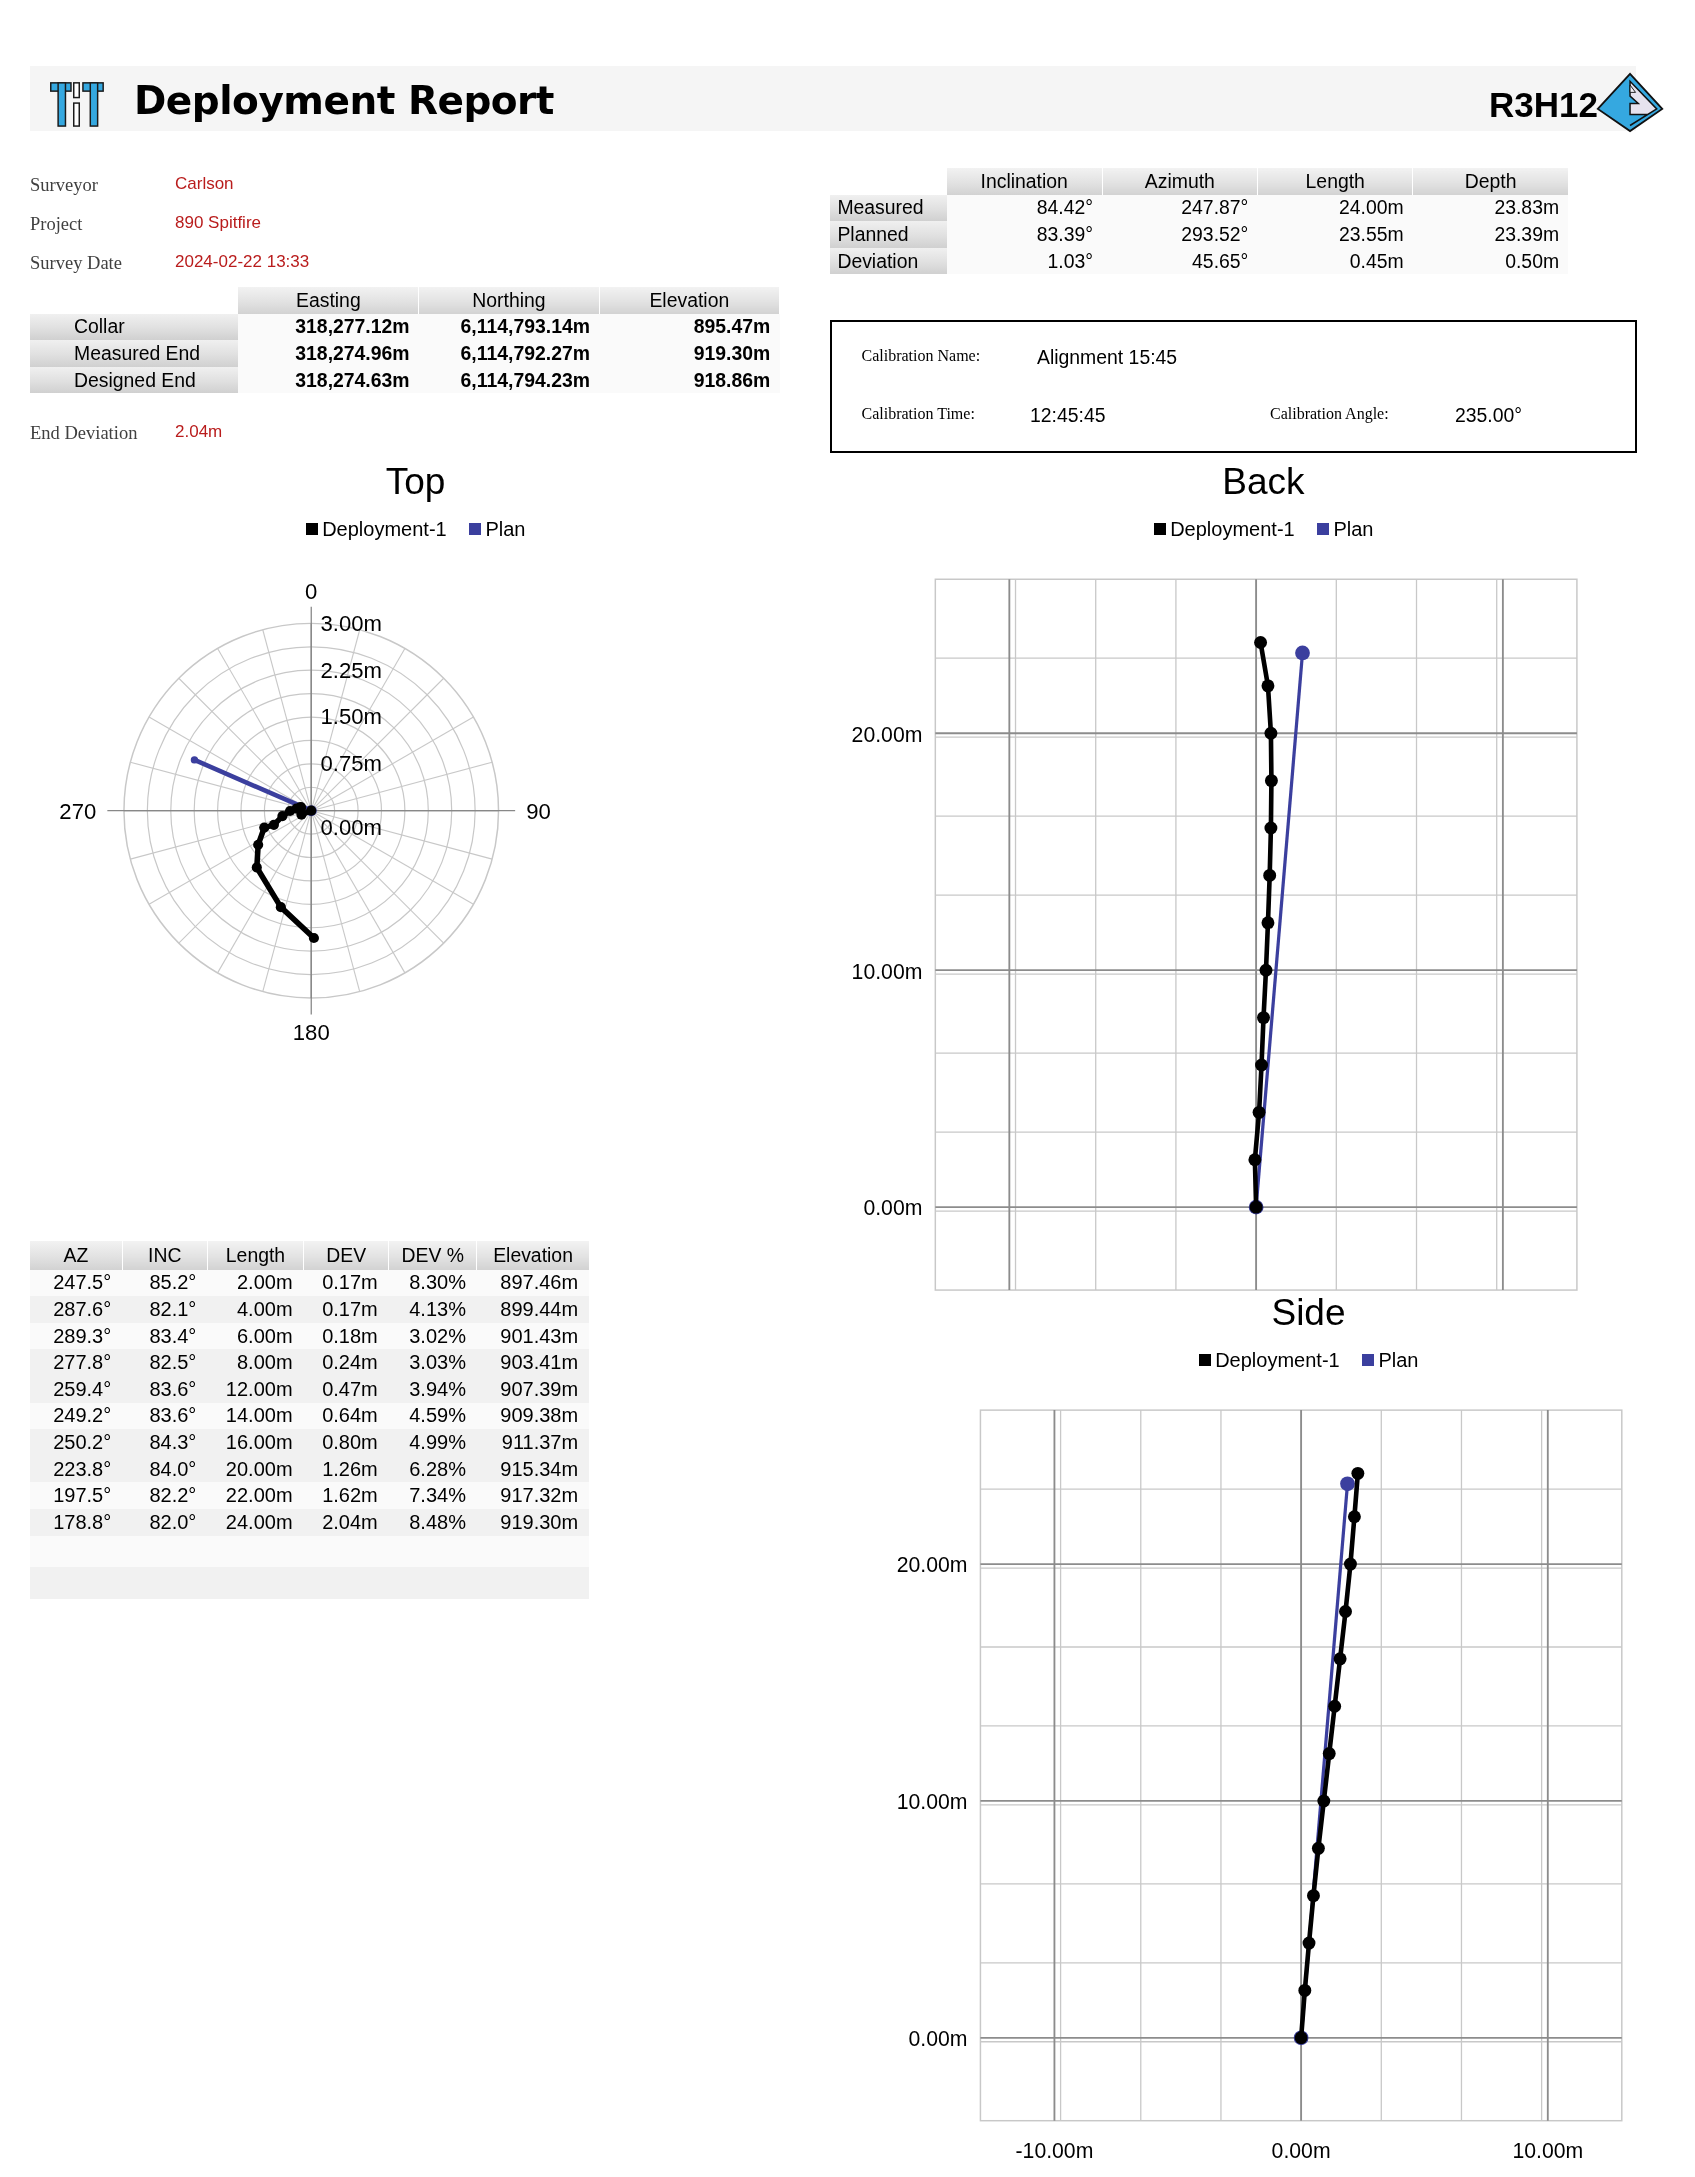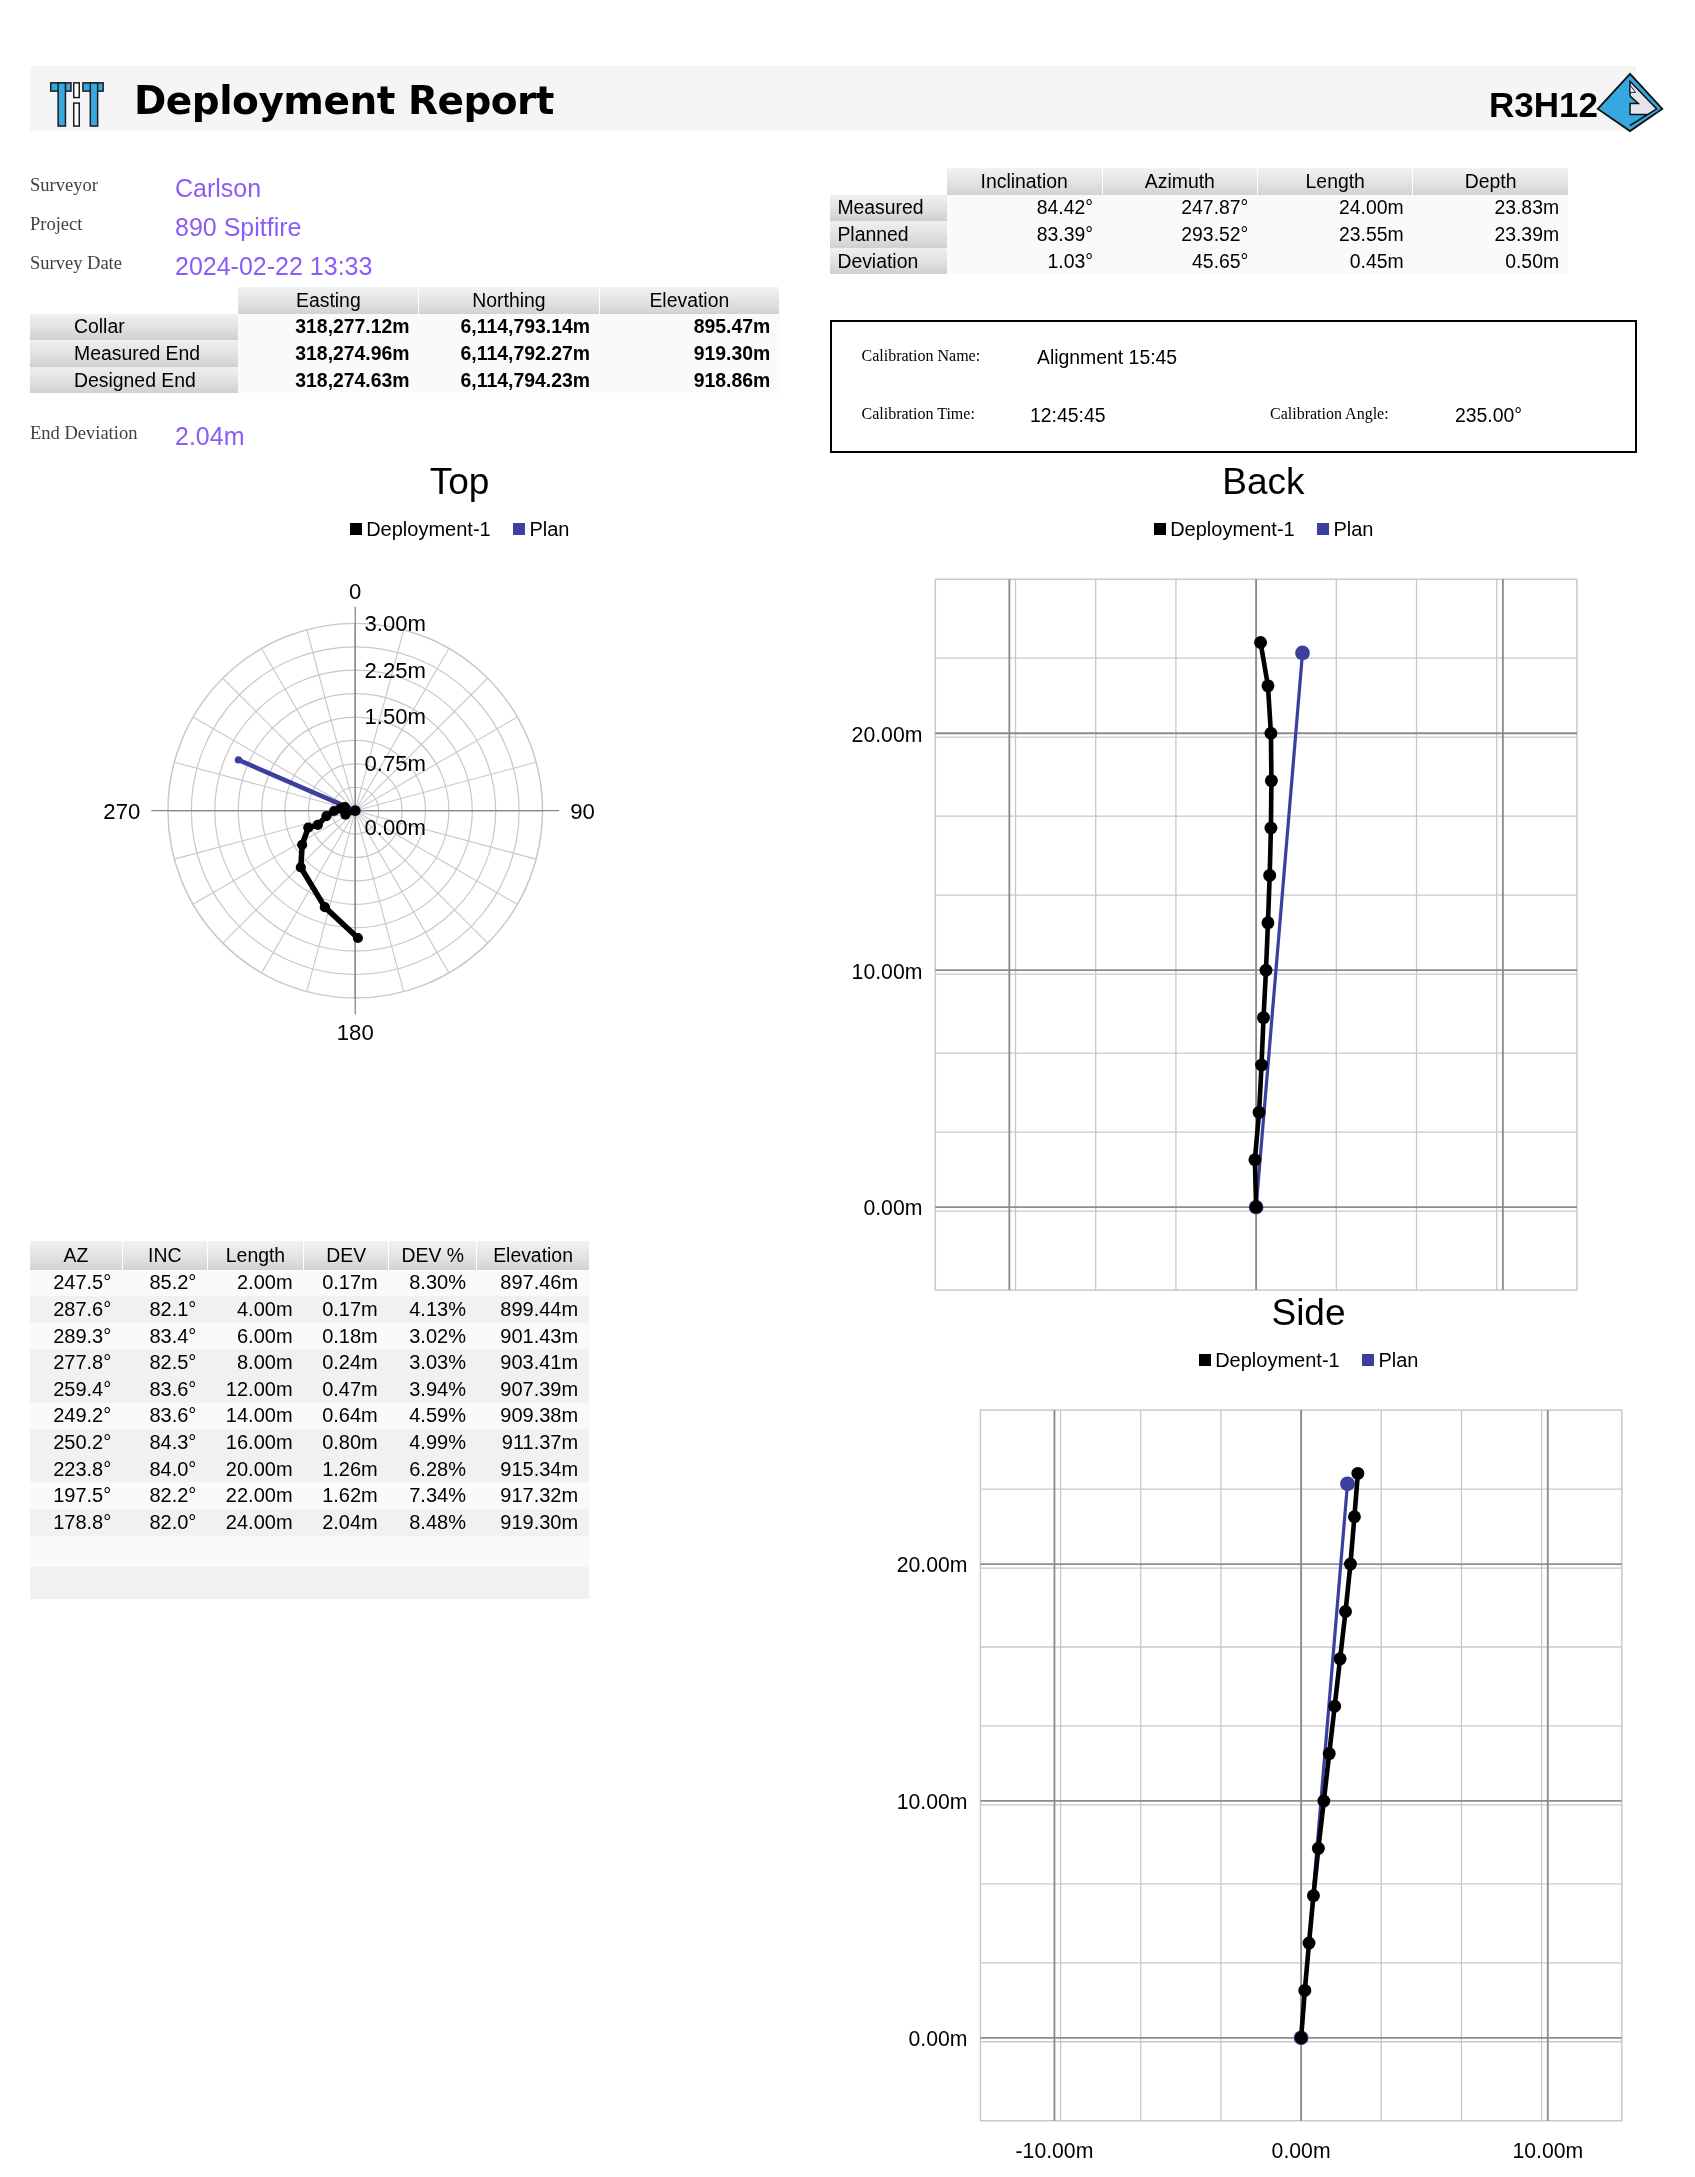--- a/index.html
+++ b/index.html
@@ -5,21 +5,21 @@
   html,body{margin:0;padding:0;background:#ffffff;}
   body{width:1695px;height:2177px;position:relative;font-family:"Liberation Sans",sans-serif;color:#000;}
 
   
   #header-bar{position:absolute;left:30px;top:66px;width:1606px;height:65px;background:#f5f5f5;}
   #logo-mark{position:absolute;left:48px;top:79px;width:57px;height:50px;}
   #report-title{position:absolute;left:134px;top:78px;font-size:39px;font-weight:bold;letter-spacing:-0.5px;font-family:"DejaVu Sans",sans-serif;}
   #hole-id{position:absolute;right:97px;top:85px;font-size:35px;font-weight:bold;font-family:"Liberation Sans",sans-serif;}
   #hole-logo{position:absolute;right:30px;top:72px;width:69px;height:61px;}
   .meta-label{position:absolute;font-family:"Liberation Serif",serif;font-size:18.5px;color:#404040;}
-  .meta-value{position:absolute;font-family:"Liberation Sans",sans-serif;font-size:25px;color:#8b5cf6;}
+  .meta-value{position:absolute;font-family:"Liberation Sans",sans-serif;font-size:17px;color:#b91c1c;}
 
   
   table.grid{border-collapse:collapse;font-family:"Liberation Sans",sans-serif;}
   table.grid th{
     background:linear-gradient(to bottom,#f2f2f2 0%,#e2e2e2 55%,#d2d2d2 100%);
     font-weight:normal;font-size:19.4px;text-align:center;padding:1.8px 7.4px;
     border-right:0.9px solid #ffffff;
   }
   table.grid th.blank{background:transparent;border:none;}
   table.grid td.rowhdr{
@@ -42,21 +42,21 @@
   #calibration-box{position:absolute;left:830px;top:320px;width:803px;height:129px;border:2.8px solid #000;background:#fff;}
   .cal-label{position:absolute;font-family:"Liberation Serif",serif;font-size:16px;}
   .cal-value{position:absolute;font-family:"Liberation Sans",sans-serif;font-size:19.4px;}
 
   
   .chart-title{position:absolute;font-family:"Liberation Sans",sans-serif;font-size:37px;text-align:center;width:100%;}
   .chart-legend{position:absolute;width:100%;text-align:center;font-size:20px;font-family:"Liberation Sans",sans-serif;}
   .legend-swatch{display:inline-block;width:12px;height:12px;vertical-align:middle;margin-right:4.6px;margin-bottom:2.8px;}
 
   
-  #top-chart{position:absolute;left:0px;top:461px;width:831px;height:775px;margin-left:44px;}
+  #top-chart{position:absolute;left:0px;top:461px;width:831px;height:775px;}
   #top-chart .chart-title{top:0px;}
   #top-chart .chart-legend{top:57px;}
   #polar-svg{position:absolute;left:0;top:0;}
   .polar-axislabel{font-family:"Liberation Sans",sans-serif;font-size:24px;fill:#000;}
   .polar-ringlabel{font-family:"Liberation Sans",sans-serif;font-size:24px;fill:#000;}
 
   
   #dev-table{position:absolute;left:30px;top:1241px;}
   #dev-table th{min-width:0;padding:2.8px 9.2px;}
   #dev-table td{font-size:20px;text-align:right;padding:1.8px 11px 1.8px 9.2px;background:#fafafa;}

